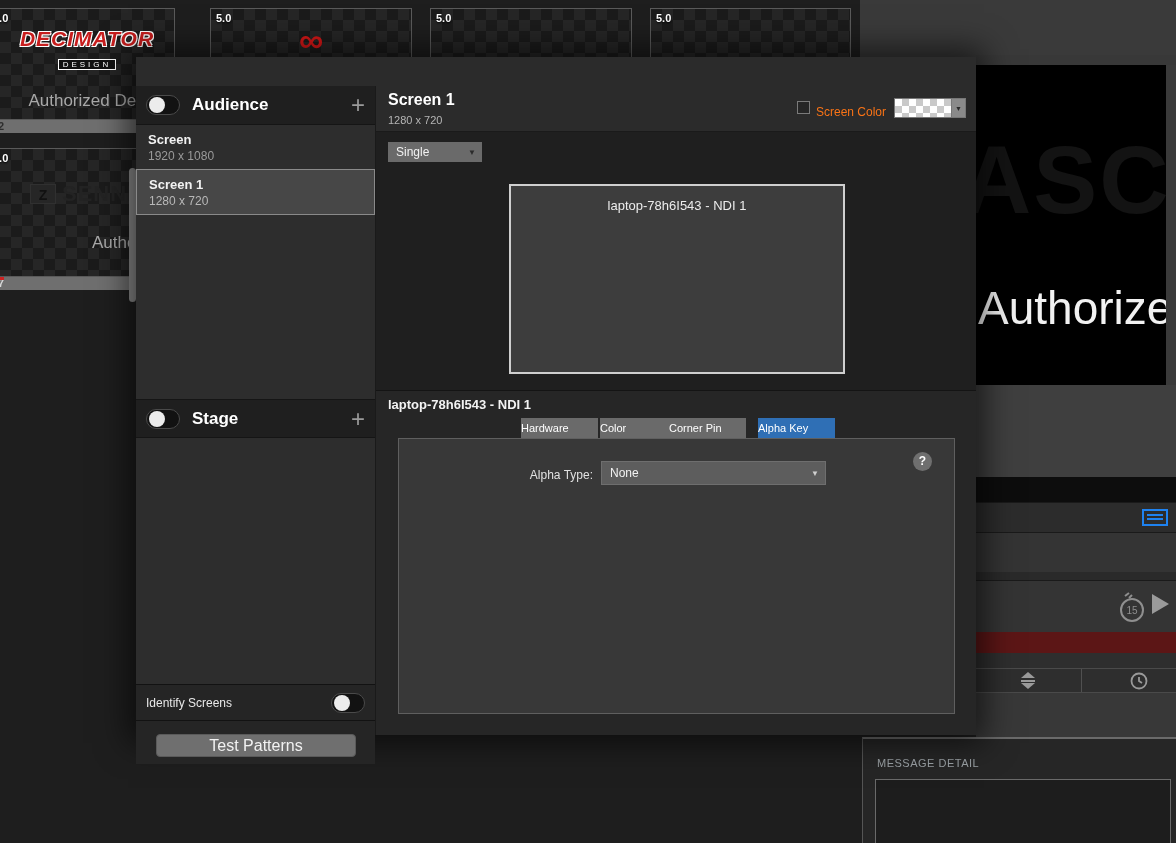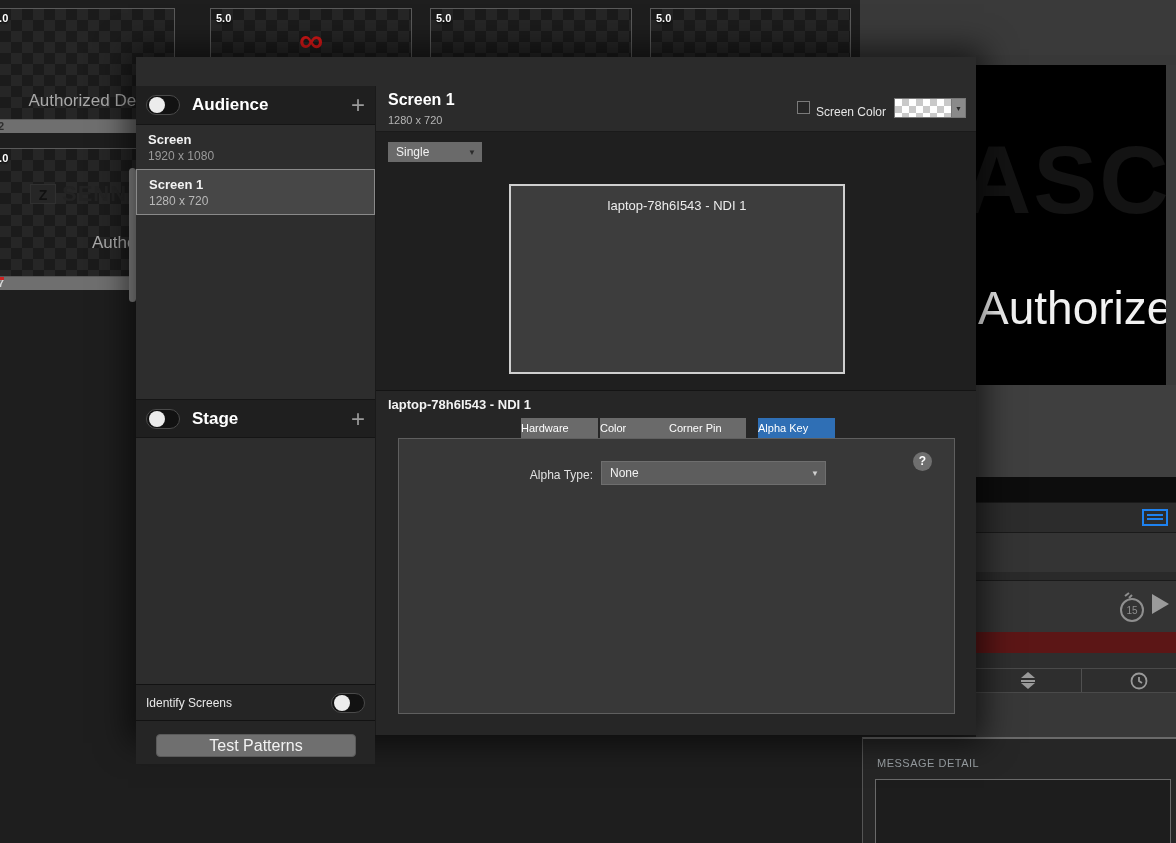--- a/index.html
+++ b/index.html
@@ -81,21 +81,21 @@
   .tp-btn { position:absolute; left:20px; top:13px; width:200px; height:23px; background:#6f6f6f;
     border:1px solid #5a5a5a; border-radius:4px; color:#f2f2f2; font-size:16px; text-align:center; line-height:21px; }
 
   
   #main-pane { left:240px; top:29px; right:0; bottom:0; background:#262626; }
   .mp-header { height:46px; background:#2b2b2b; border-bottom:1px solid #1a1a1a; position:relative; }
   .mp-title { position:absolute; left:12px; top:5px; color:#fff; font-weight:bold; font-size:16px; }
   .mp-res { position:absolute; left:12px; top:28px; color:#b5b5b5; font-size:11px; }
   .sc-group { position:absolute; right:10px; top:10px; display:flex; align-items:center; }
   .checkbox { width:13px; height:13px; border:1px solid #7a7a7a; background:#262626; }
-  .sc-label { color:#e5e5e5; font-size:12px; margin:9px 8px 0 6px; }
+  .sc-label { color:#f97316; font-size:12px; margin:9px 8px 0 6px; }
   .swatch { width:58px; height:20px; border:1px solid #777; }
   .swatch-arrow { width:14px; height:20px; background:#8a8a8a; border:1px solid #777; border-left:none;
     color:#2b2b2b; font-size:7px; text-align:center; line-height:20px; }
   .mp-mid { position:absolute; left:0; top:46px; right:0; height:258px; background:#1f1f1f; }
   .dropdown { background:#6a6a6a; color:#f2f2f2; font-size:12px; display:flex; align-items:center; }
   .dropdown .lbl { flex:1; padding-left:8px; white-space:nowrap; overflow:hidden; }
   .dropdown .arr { color:#2b2b2b; font-size:8px; padding:0 6px; }
   .preview-box { position:absolute; left:133px; top:52px; width:336px; height:190px; background:#3d3d3d;
     border:2px solid #cfcfcf; }
   .preview-label { margin-top:12px; text-align:center; color:#ececec; font-size:13px; }
@@ -113,20 +113,24 @@
 
   .vscroll { width:7px; border-radius:4px; background:#8f8f8f; }
 </style>
 </head>
 <body>
 
 <div id="app">
 
   <div class="abs thumb checker-dark" style="left:-1px; top:8px; width:176px; height:112px;">
     <span class="badge" style="left:-7px;">5.0</span>
+    <div class="abs" style="left:0; top:18px; width:100%; text-align:center;">
+      <div class="decimator-word">DECIMATOR</div>
+      <div style="margin-top:2px;"><span class="decimator-design">DESIGN</span></div>
+    </div>
     <div class="auth-dealer" style="top:82px;">Authorized Dea</div>
   </div>
   <div class="abs capbar" style="left:0; top:120px; width:175px; height:13px;">
     <span style="margin-left:-2px;">2</span>
   </div>
 
   <div class="abs thumb checker-dark" style="left:210px; top:8px; width:202px; height:112px;">
     <span class="badge" style="left:5px;">5.0</span>
     <div class="abs" style="left:0; top:18px; width:100%; text-align:center;">
       <div class="fujitsu-inf">∞</div>

